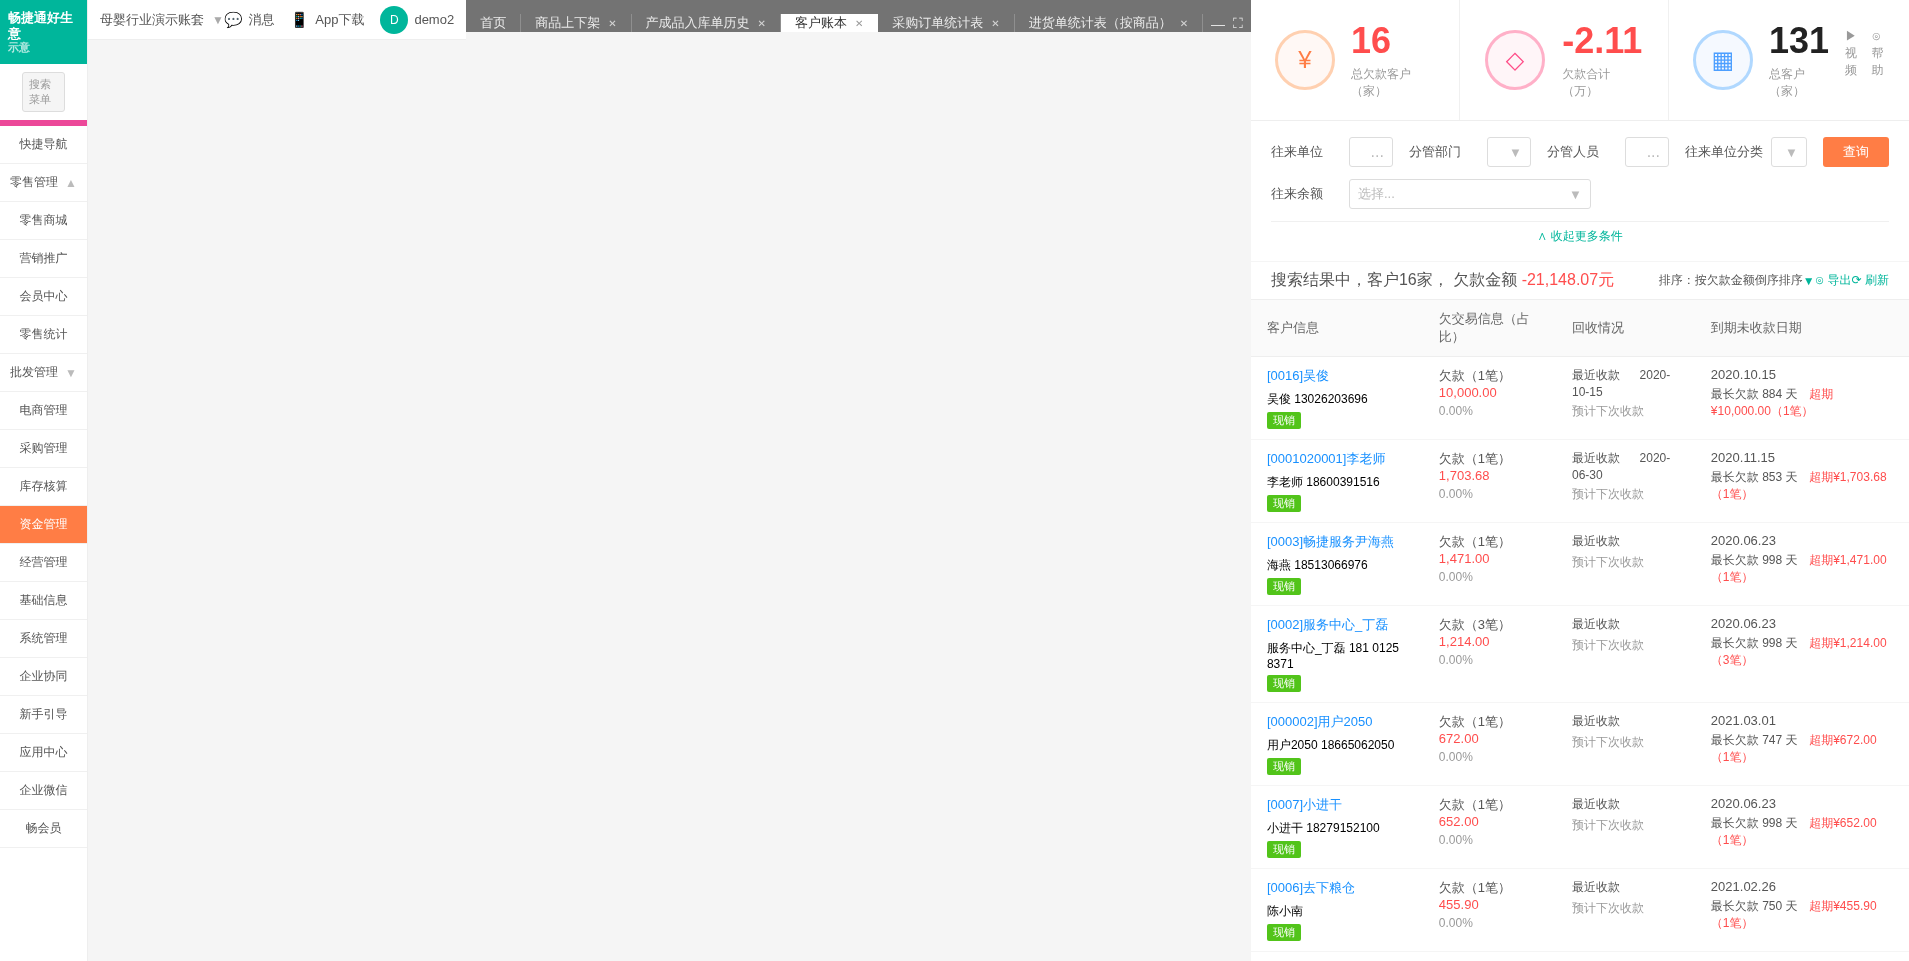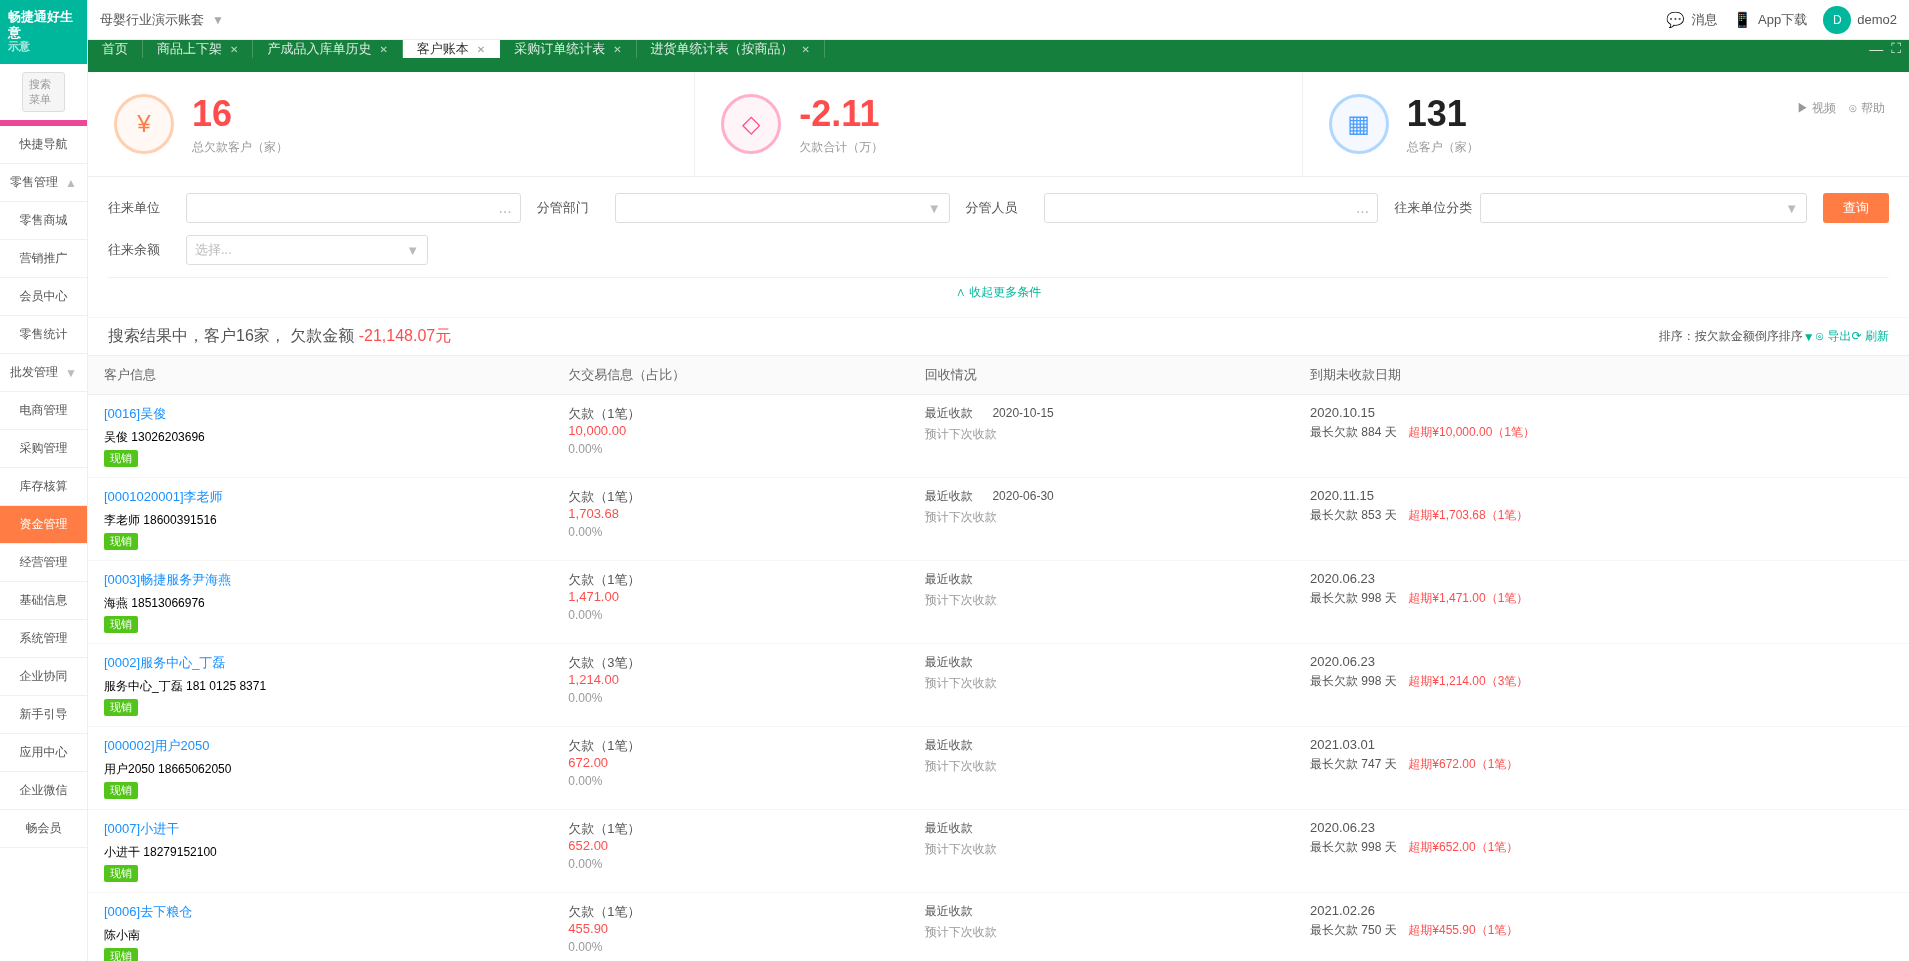--- a/index.html
+++ b/index.html
@@ -1,41 +1,41 @@
 <!DOCTYPE html>
 <html><head>
   <meta charset="utf-8">
   <style>
     * { box-sizing: border-box; margin: 0; padding: 0; }
     body { font-family: 'Microsoft YaHei', Arial, sans-serif; font-size: 13px; background: #f5f5f5; color: #333; overflow: hidden; height: 961px; width: 1909px; }
 
     
     .app-layout { display: flex; height: 100%; }
     .sidebar { width: 88px; background: #fff; border-right: 1px solid #eee; display: flex; flex-direction: column; flex-shrink: 0; }
-    .main-area { flex: 1; display: flex; flex-direction: column; overflow: hidden; }
+    .main-area { flex: 1; display: flex; flex-direction: row; overflow: hidden; }
 
     
     .sidebar-header { background: #00b69b; padding: 10px 8px; display: flex; align-items: center; gap: 6px; }
-    .sidebar-logo-text { color: #fff; font-size: 12px; font-weight: bold; line-height: 1.2; font-family: Liberation Mono, monospace; }
+    .sidebar-logo-text { color: #fff; font-size: 12px; font-weight: bold; line-height: 1.2; }
     .sidebar-search { padding: 8px 22px; border-bottom: 6px solid #ec4899; }
     .sidebar-search-btn { width: 100%; background: #f5f5f5; border: 1px solid #ddd; border-radius: 3px; padding: 4px 6px; font-size: 11px; color: #999; cursor: pointer; text-align: left; }
     .sidebar-nav { flex: 1; overflow-y: auto; }
     .sidebar-item { padding: 10px 8px; text-align: center; cursor: pointer; border-bottom: 1px solid #f0f0f0; font-size: 12px; color: #555; }
     .sidebar-item.active { background: #ff7d45; color: #fff; }
     .sidebar-item-with-arrow { display: flex; align-items: center; justify-content: space-between; padding: 10px 10px; font-size: 12px; color: #555; cursor: pointer; border-bottom: 1px solid #f0f0f0; }
 
     
     .topbar { height: 40px; background: #fff; display: flex; align-items: center; justify-content: space-between; padding: 0 12px; border-bottom: 1px solid #eee; }
     .topbar-left { display: flex; align-items: center; gap: 8px; font-size: 12px; color: #666; }
     .topbar-right { display: flex; align-items: center; gap: 16px; font-size: 13px; color: #555; }
     .topbar-user { display: flex; align-items: center; gap: 6px; cursor: pointer; }
     .avatar { width: 28px; height: 28px; border-radius: 50%; background: #00b69b; color: #fff; display: flex; align-items: center; justify-content: center; font-size: 12px; }
 
     
-    .tabs-bar { background: #15803d; display: flex; align-items: flex-start; height: 32px; overflow: hidden; }
+    .tabs-bar { background: #737373; display: flex; align-items: flex-end; height: 32px; overflow: hidden; }
     .tab { display: flex; align-items: center; padding: 0 14px; font-size: 13px; color: rgba(255,255,255,0.85); cursor: pointer; gap: 6px; white-space: nowrap; border-right: 1px solid rgba(255,255,255,0.2); }
     .tab.active { background: #fff; color: #333; }
     .tab-close { font-size: 10px; color: rgba(255,255,255,0.7); margin-left: 2px; }
     .tab.active .tab-close { color: #999; }
     .tabs-controls { margin-left: auto; display: flex; align-items: center; padding: 0 8px; gap: 8px; }
     .tab-ctrl-btn { color: rgba(255,255,255,0.8); cursor: pointer; font-size: 14px; }
 
     
     .content { flex: 1; overflow-y: auto; background: #f5f5f5; }
 

